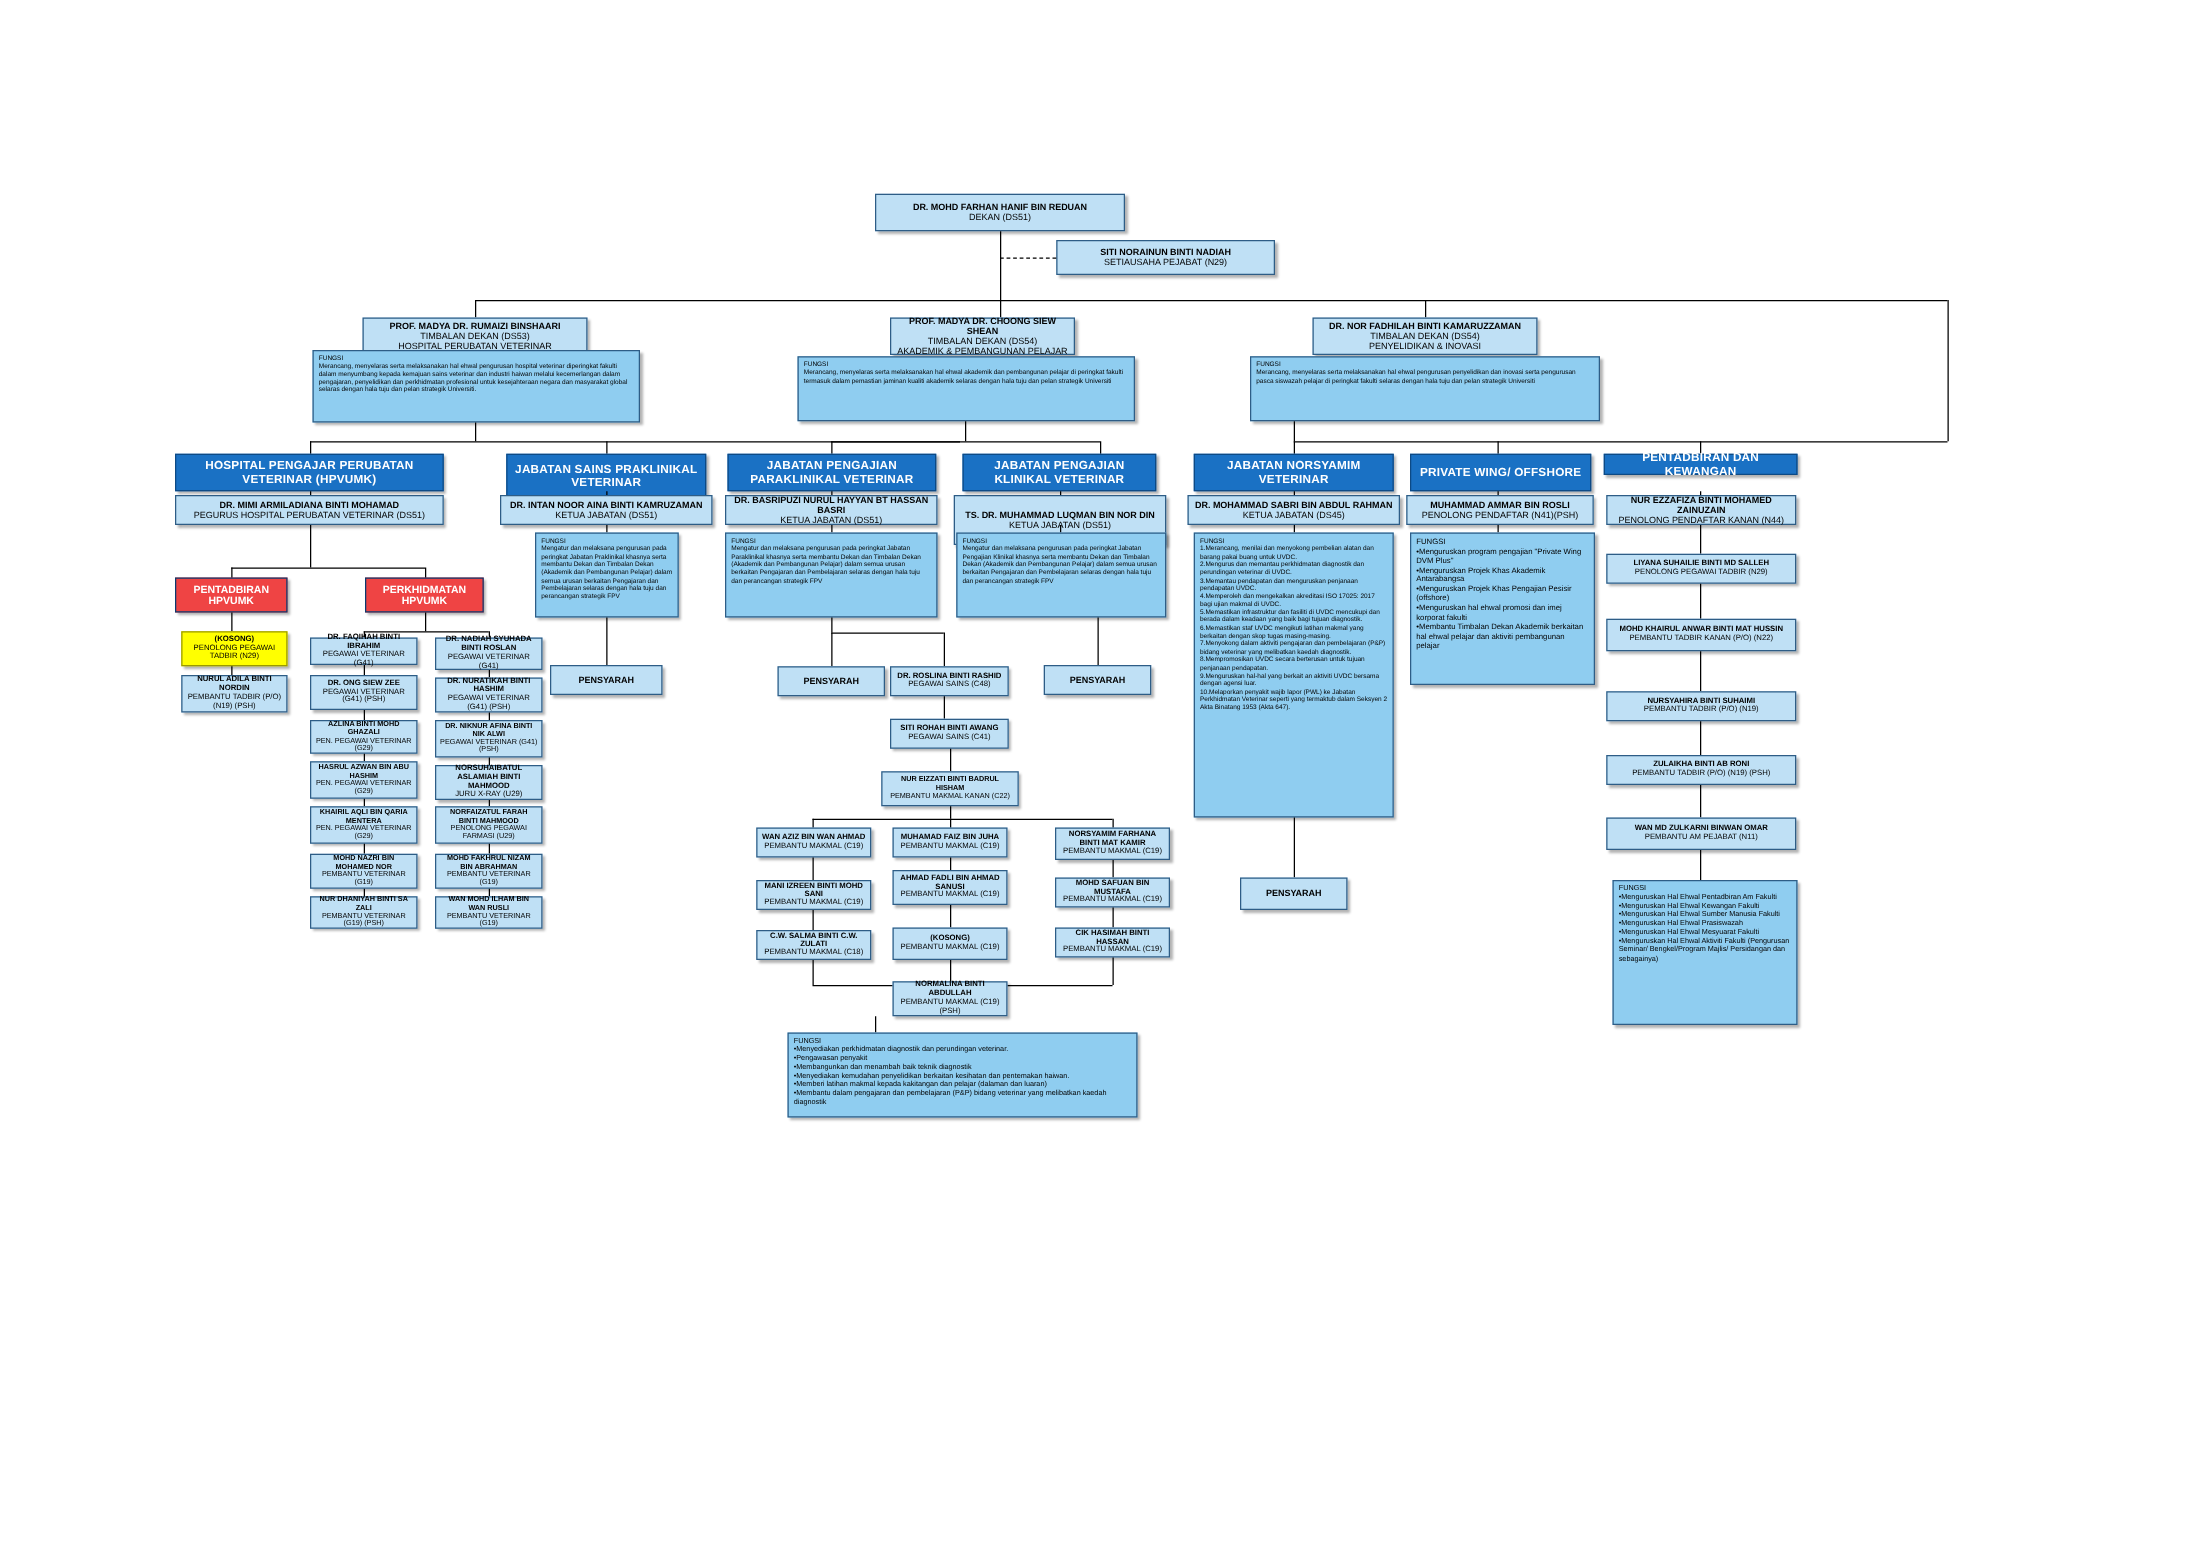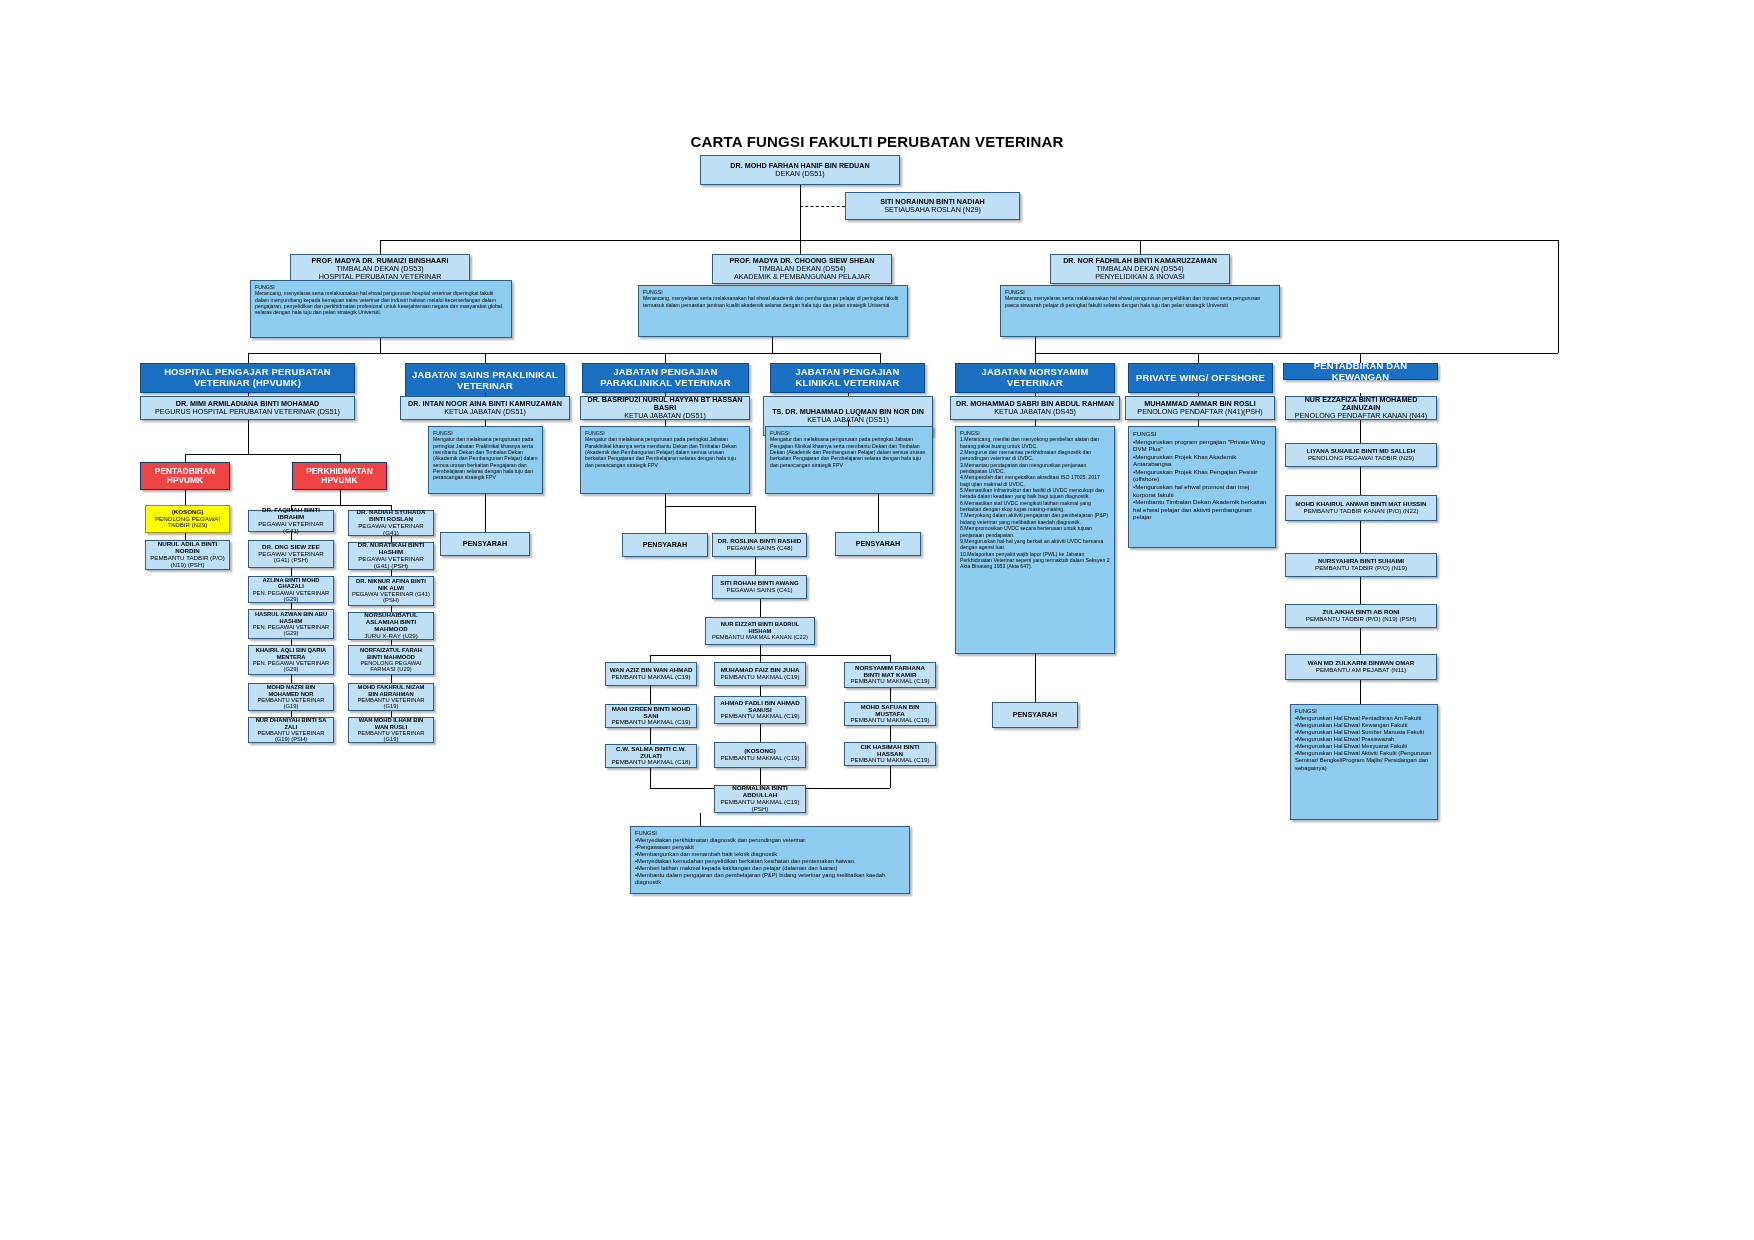--- a/index.html
+++ b/index.html
@@ -61,30 +61,29 @@
   .f6{font-size:6.2px}
   .f7{font-size:7.2px}
   .f8{font-size:8.4px}
   .f9{font-size:9.4px}
 </style>
 </head>
 <body>
 
 <div id="chart">
 
-  <div id="title">CARTA FUNGSI FAKULTI PERUBATAN VETERINAR</div>
 
   <div class="bx f7" style="left:700px;top:155px;width:200px;height:30px;">
     <span class="ln b">DR. MOHD FARHAN HANIF BIN REDUAN</span>
     <span class="ln">DEKAN (DS51)</span>
   </div>
 
   <div class="bx f7" style="left:845px;top:192px;width:175px;height:28px;">
     <span class="ln b">SITI NORAINUN BINTI NADIAH</span>
-    <span class="ln">SETIAUSAHA ROSLAN (N29)</span>
+    <span class="ln">SETIAUSAHA PEJABAT (N29)</span>
   </div>
   <div class="ln-dash" style="left:800px;top:206px;width:45px;"></div>
 
   <div class="ln-v" style="left:800px;top:185px;height:55px;"></div>
   <div class="ln-h" style="left:380px;top:240px;width:1178px;"></div>
   <div class="ln-v" style="left:380px;top:240px;height:14px;"></div>
   <div class="ln-v" style="left:800px;top:240px;height:14px;"></div>
   <div class="ln-v" style="left:1140px;top:240px;height:14px;"></div>
   <div class="ln-v" style="left:1558px;top:240px;height:113px;"></div>
 
@@ -92,21 +91,21 @@
     <span class="ln b">PROF. MADYA DR. RUMAIZI BINSHAARI</span>
     <span class="ln">TIMBALAN DEKAN (DS53)</span>
     <span class="ln">HOSPITAL PERUBATAN VETERINAR</span>
   </div>
   <div class="ln-v" style="left:380px;top:284px;height:6px;"></div>
   <div class="bx fungsi f5" style="left:250px;top:280px;width:262px;height:58px;">
     <span class="ln">FUNGSI</span>
     <span class="ln">Merancang, menyelaras serta melaksanakan hal ehwal pengurusan hospital veterinar diperingkat fakulti dalam menyumbang kepada kemajuan sains veterinar dan industri haiwan melalui kecemerlangan dalam pengajaran, penyelidikan dan perkhidmatan profesional untuk kesejahteraan negara dan masyarakat global selaras dengan hala tuju dan pelan strategik Universiti.</span>
   </div>
 
-  <div class="bx f7" style="left:712px;top:254px;width:180px;height:30px;align-items:center;">
+  <div class="bx f7" style="left:712px;top:254px;width:148px;height:30px;align-items:center;">
     <span class="ln b">PROF. MADYA DR. CHOONG SIEW SHEAN</span>
     <span class="ln">TIMBALAN DEKAN (DS54)</span>
     <span class="ln">AKADEMIK &amp; PEMBANGUNAN PELAJAR</span>
   </div>
   <div class="bx fungsi f5" style="left:638px;top:285px;width:270px;height:52px;">
     <span class="ln">FUNGSI</span>
     <span class="ln">Merancang, menyelaras serta melaksanakan hal ehwal akademik dan pembangunan pelajar di peringkat fakulti termasuk dalam pemastian jaminan kualiti akademik selaras dengan hala tuju dan pelan strategik Universiti</span>
   </div>
 
   <div class="bx f7" style="left:1050px;top:254px;width:180px;height:30px;">

